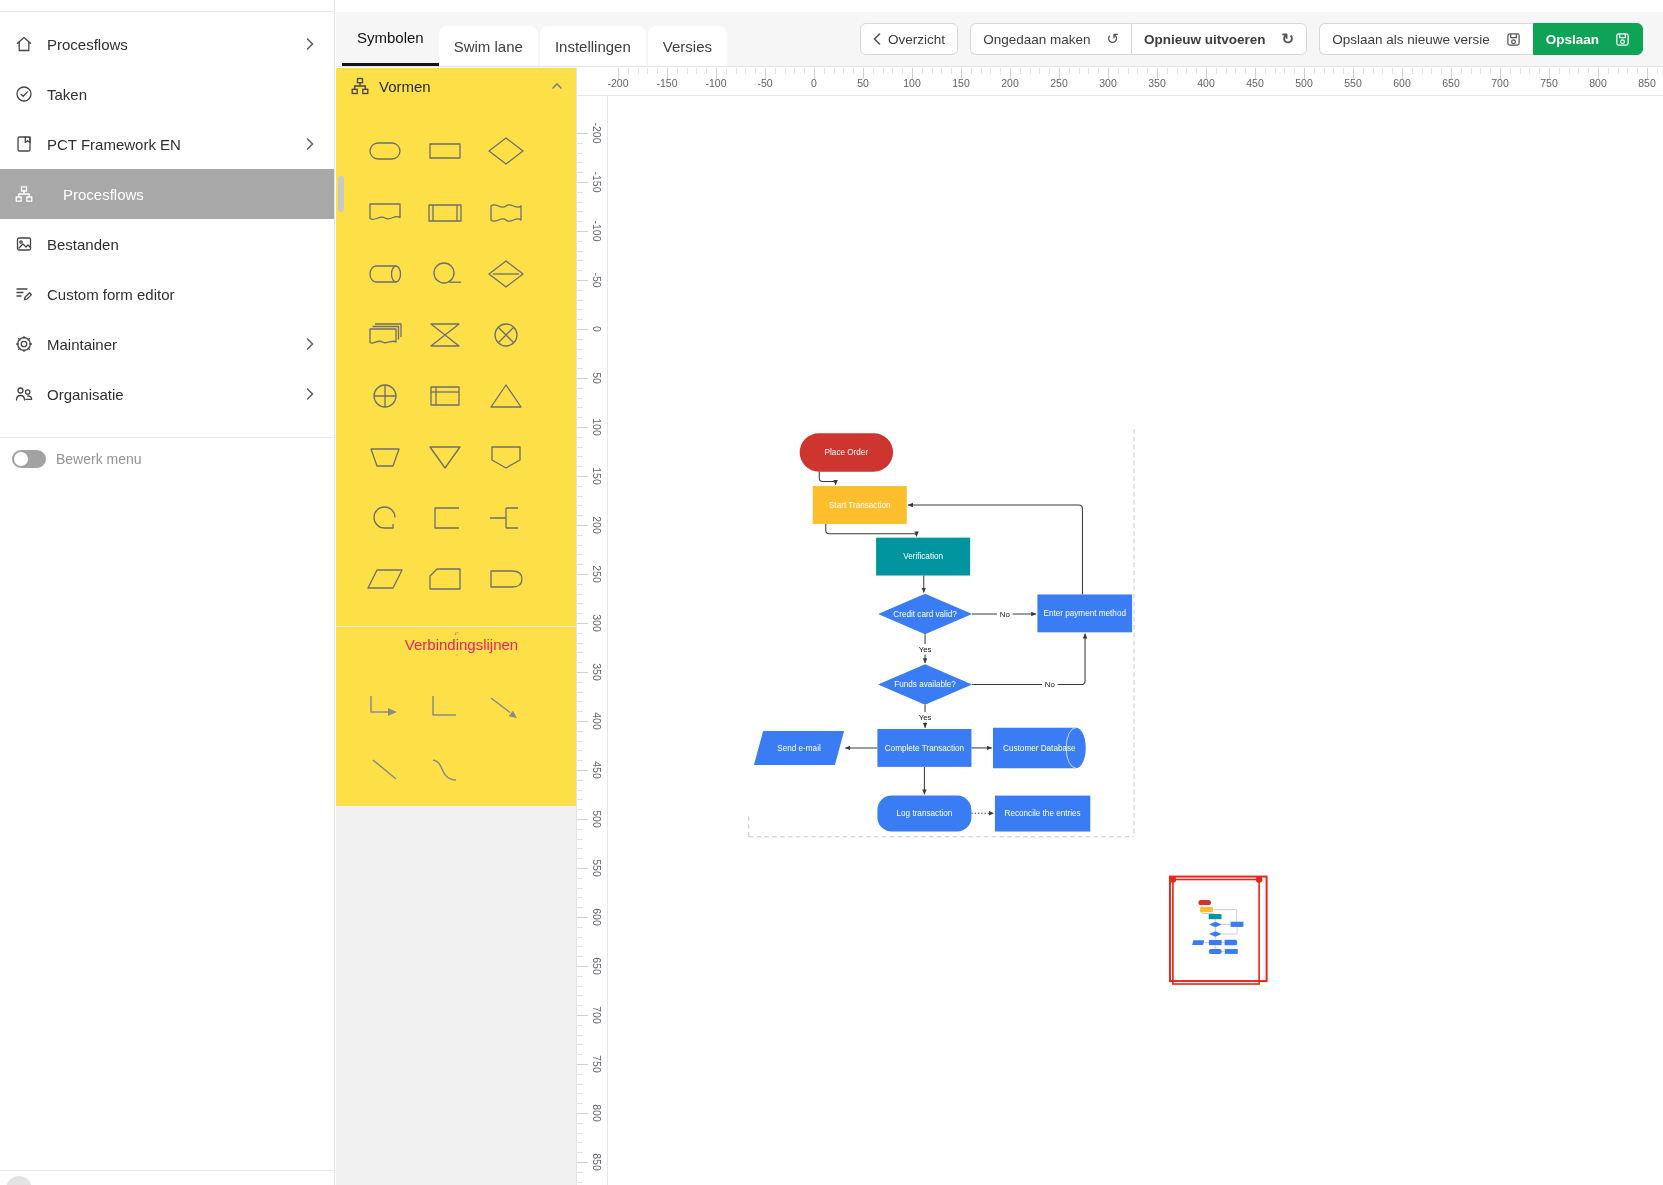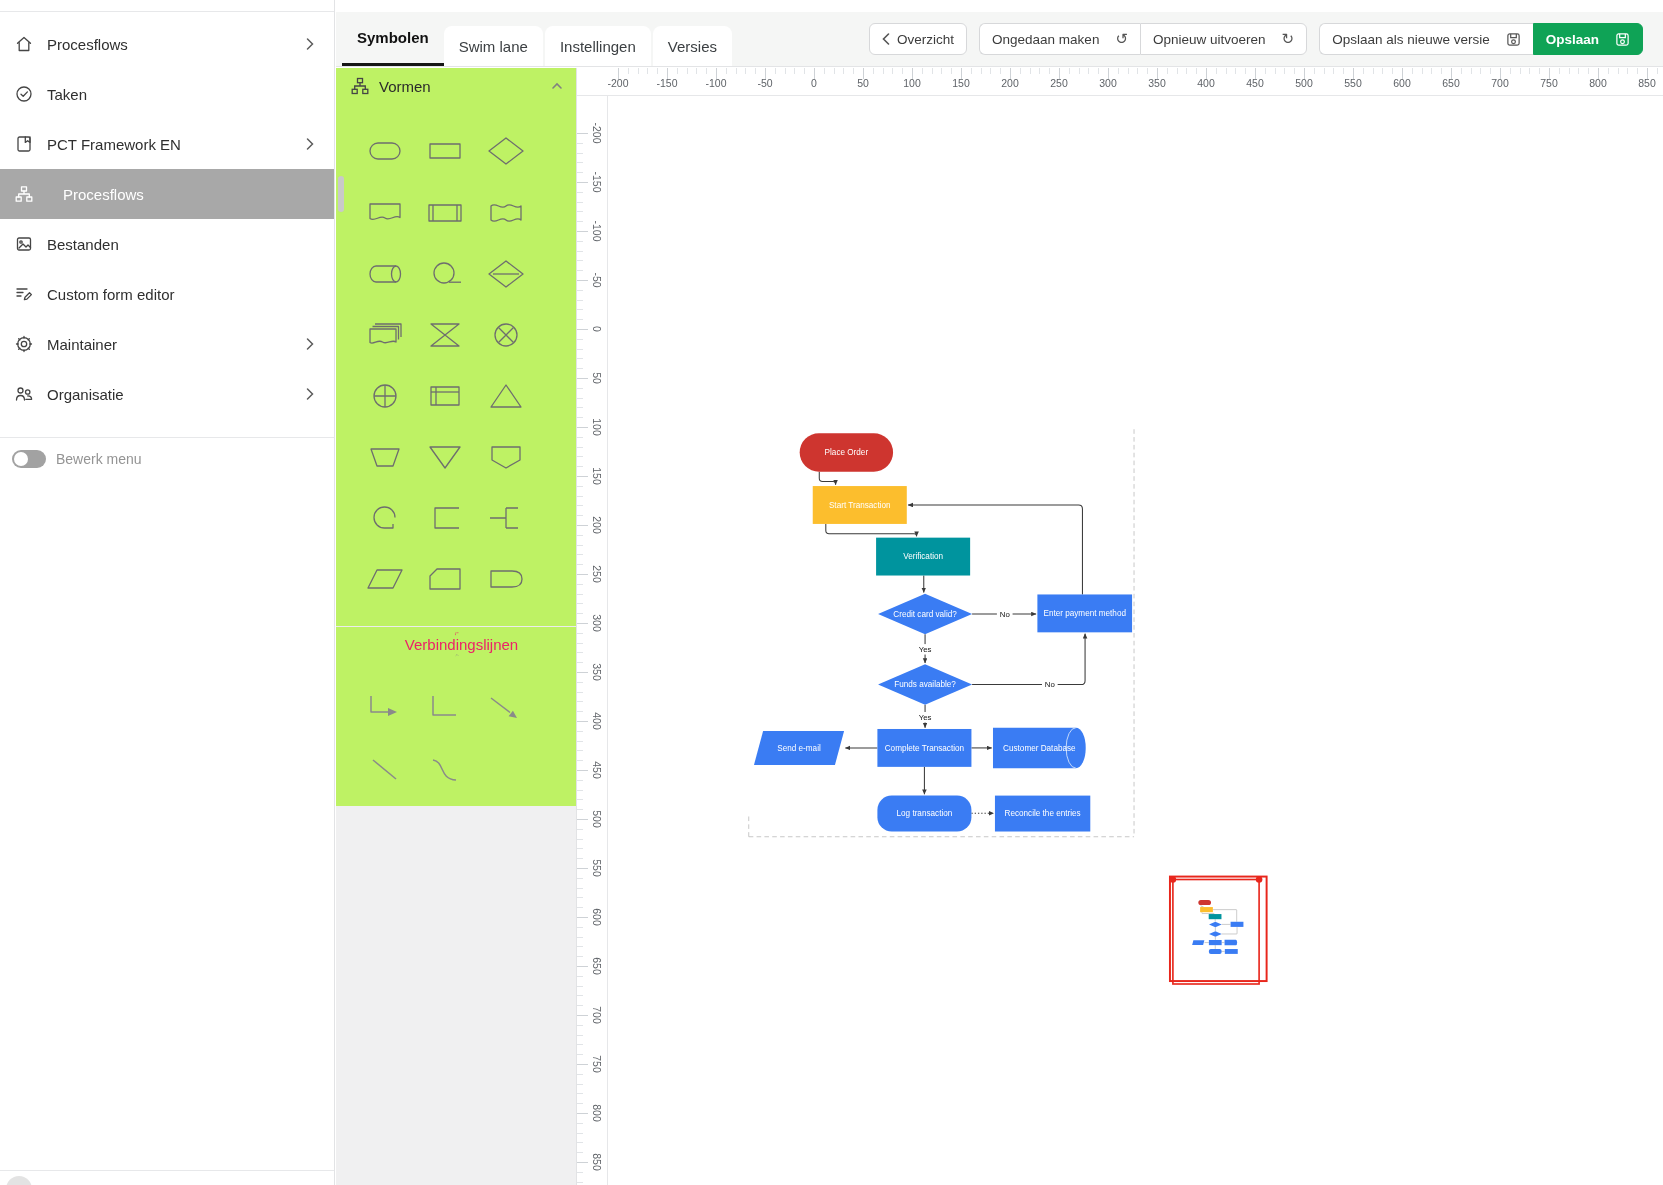--- a/index.html
+++ b/index.html
@@ -24,31 +24,31 @@
   .toggle-pill{width:34px;height:18px;border-radius:9px;background:#a2a2a2;position:relative;cursor:pointer;}
   .toggle-knob{position:absolute;left:2px;top:2px;width:14px;height:14px;border-radius:50%;background:#fff;}
   .toggle-lbl{margin-left:10px;font-size:14px;color:#949494;}
   .bottom-divider{position:absolute;left:0;top:1170px;width:100%;height:1px;background:#e7e8ea;}
   .bottom-circle{position:absolute;left:6px;top:1176px;width:26px;height:26px;border-radius:50%;background:#e3e3e3;}
   
   .topbar{position:absolute;left:336px;top:12px;right:0;height:55px;background:#f5f6f5;border-bottom:1px solid #e3e4e6;box-sizing:border-box;display:flex;align-items:stretch;}
   .tabs{display:flex;margin-left:6px;}
   .tab{display:flex;align-items:center;padding:0 15px;font-size:15px;color:#3c4043;cursor:pointer;white-space:nowrap;}
   .tab.inactive{background:#fff;margin-top:14px;margin-right:2px;border-radius:8px 8px 0 0;}
-  .tab.active{font-weight:bold;color:#111;border-bottom:3px solid #161616;box-sizing:border-box;}
+  .tab.active{font-weight:normal;color:#111;border-bottom:3px solid #161616;box-sizing:border-box;}
   .toolbar{margin-left:auto;display:flex;align-items:center;gap:12px;padding-right:20px;}
   .btn{height:32px;display:flex;align-items:center;gap:7px;background:#fff;border:1px solid #d7d8da;border-radius:6px;padding:0 12px;font-size:13.5px;color:#3c3c3c;cursor:pointer;white-space:nowrap;}
   .btn-group{display:flex;}
   .btn-group .btn{border-radius:0;border-right-width:0;gap:16px;}
   .btn-group .btn:first-child{border-radius:6px 0 0 6px;}
-  .btn-group .btn:last-child{border-radius:0 6px 6px 0;border-right-width:1px;}
+  .btn-group .btn:last-child{border-radius:0 6px 6px 0;border-right-width:1px;font-weight:bold;}
   .btn.green{background:#0fa356;border-color:#0fa356;color:#fff;font-weight:bold;}
   .btn svg{display:block;}
   
-  .palette{position:absolute;left:336px;top:68px;width:241px;bottom:0;background:#bef264;border-right:1px solid #e2e3e5;box-sizing:border-box;}
+  .palette{position:absolute;left:336px;top:68px;width:241px;bottom:0;background:#fde047;border-right:1px solid #e2e3e5;box-sizing:border-box;}
   .palette-footer{position:absolute;left:0;right:0;top:738px;bottom:0;background:#f0f0f1;}
   .section-head{position:absolute;left:14px;right:12px;display:flex;align-items:center;height:26px;}
   .section-head .s-lbl{font-size:15px;margin-left:9px;color:#2b2b2b;font-weight:500;flex:1;}
   .section-head.pink .s-lbl{color:#ec2268;}
   .section-head .chevup{color:#818181;}
   .sect-divider{position:absolute;left:0;width:100%;height:1px;background:#ececee;}
   .cell{position:absolute;width:48px;height:40px;display:flex;align-items:center;justify-content:center;cursor:grab;}
   .cell svg{display:block;}
   .pal-scroll{position:absolute;left:2px;top:108px;width:6px;height:36px;border-radius:3px;background:#c9c9c9;}
   

